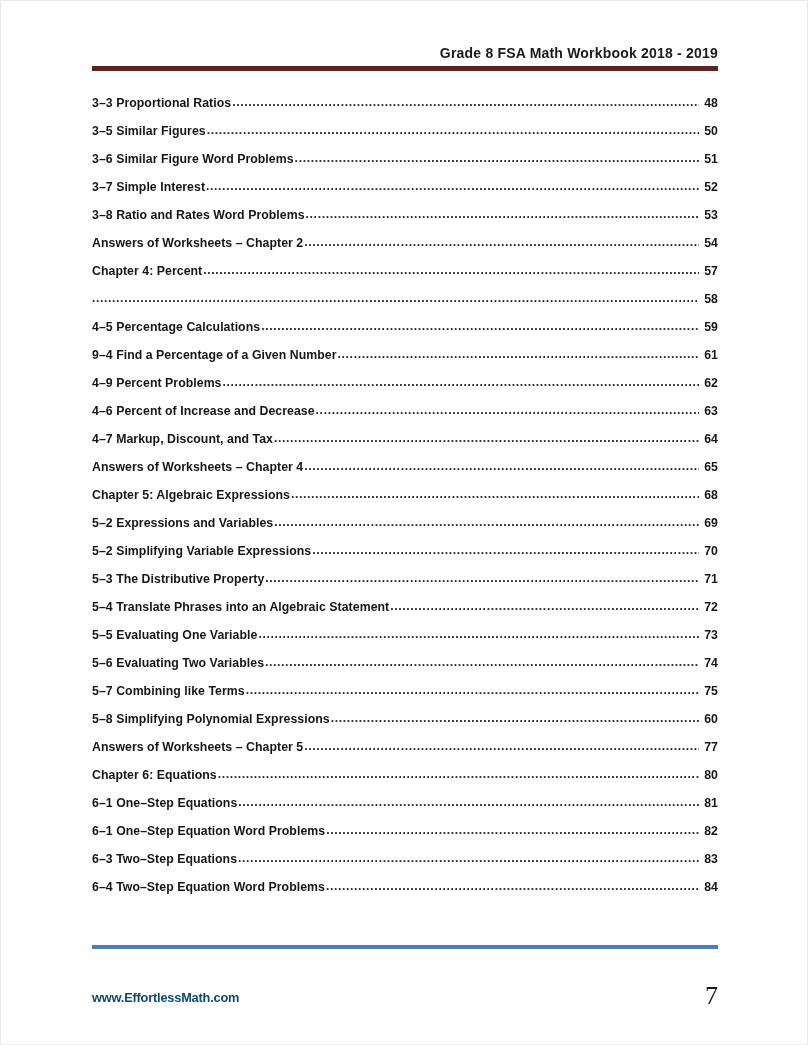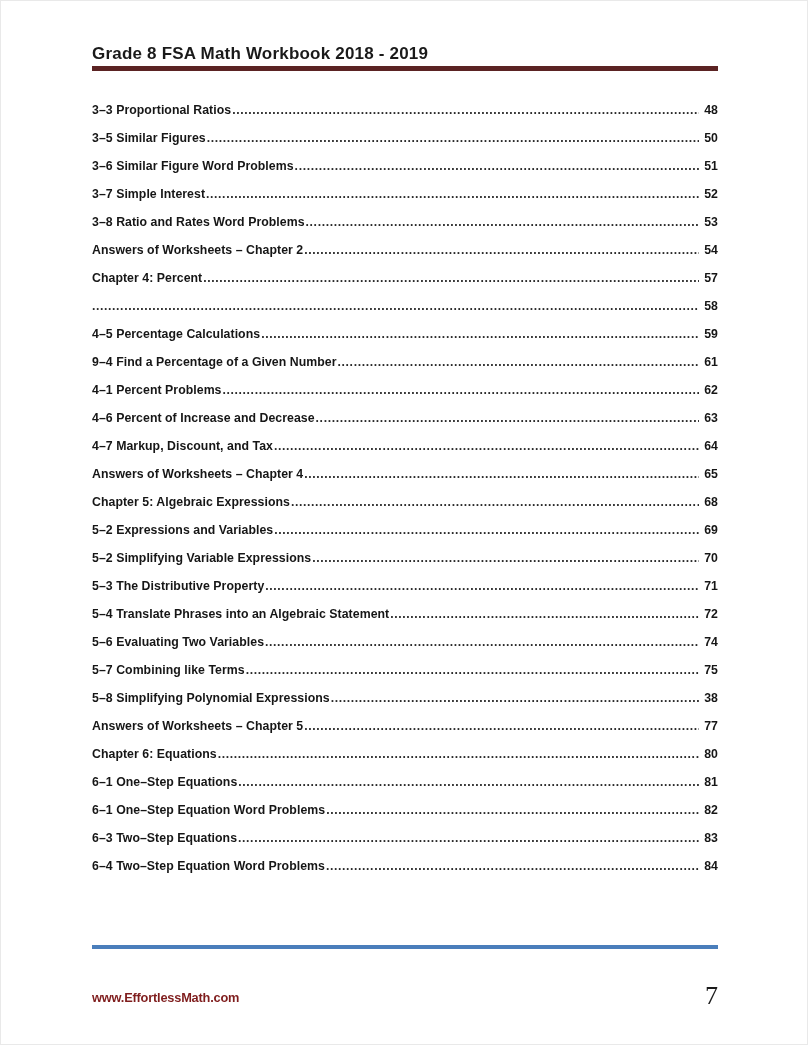--- a/index.html
+++ b/index.html
@@ -22,22 +22,22 @@
   }
 
   
   .page-header {
     position: absolute;
     left: 91px;
     top: 44px;
     width: 626px;
   }
   .header-title {
-    text-align: left;
-    font-size: 17px;
+    text-align: right;
+    font-size: 14px;
     font-weight: bold;
     color: #1a1a1a;
     letter-spacing: 0.2px;
     line-height: 17px;
     font-family: "Liberation Sans", sans-serif;
     white-space: nowrap;
   }
   .header-rule {
     margin-top: 4px;
     height: 5px;
@@ -48,21 +48,21 @@
   
   .toc {
     position: absolute;
     left: 91px;
     top: 88px;
     width: 626px;
   }
 
   .toc-entry {
     display: flex;
-    align-items: flex-end;
+    align-items: center;
     height: 28px;
     font-size: 12.3px;
     color: #161616;
     font-weight: bold;
     letter-spacing: 0.05px;
     white-space: nowrap;
     font-family: "Liberation Sans", sans-serif;
   }
   .toc-entry .label {
     flex: 0 0 auto;
@@ -108,21 +108,21 @@
   }
   .footer-row {
     display: flex;
     align-items: flex-end;
     justify-content: space-between;
     margin-top: 13px;
   }
   .footer-site {
     font-size: 12.8px;
     font-weight: bold;
-    color: #7f1d1d;
+    color: #0c4a6e;
     letter-spacing: -0.2px;
     font-family: "Liberation Sans", sans-serif;
     margin-top: 28px;
   }
   .footer-pagenum {
     font-size: 26px;
     color: #1a1a1a;
     line-height: 26px;
     font-family: "Liberation Serif", serif;
     font-weight: normal;
@@ -184,21 +184,21 @@
         <span class="label">4–5 Percentage Calculations</span>
         <span class="leader"></span>
         <span class="pageno">59</span>
       </div>
       <div class="toc-entry">
         <span class="label">9–4 Find a Percentage of a Given Number</span>
         <span class="leader"></span>
         <span class="pageno">61</span>
       </div>
       <div class="toc-entry">
-        <span class="label">4–1 Percent Problems</span>
+        <span class="label">4–9 Percent Problems</span>
         <span class="leader"></span>
         <span class="pageno">62</span>
       </div>
       <div class="toc-entry">
         <span class="label">4–6 Percent of Increase and Decrease</span>
         <span class="leader"></span>
         <span class="pageno">63</span>
       </div>
       <div class="toc-entry">
         <span class="label">4–7 Markup, Discount, and Tax</span>
@@ -229,33 +229,38 @@
         <span class="label">5–3 The Distributive Property</span>
         <span class="leader"></span>
         <span class="pageno">71</span>
       </div>
       <div class="toc-entry">
         <span class="label">5–4 Translate Phrases into an Algebraic Statement</span>
         <span class="leader"></span>
         <span class="pageno">72</span>
       </div>
       <div class="toc-entry">
+        <span class="label">5–5 Evaluating One Variable</span>
+        <span class="leader"></span>
+        <span class="pageno">73</span>
+      </div>
+      <div class="toc-entry">
         <span class="label">5–6 Evaluating Two Variables</span>
         <span class="leader"></span>
         <span class="pageno">74</span>
       </div>
       <div class="toc-entry">
         <span class="label">5–7 Combining like Terms</span>
         <span class="leader"></span>
         <span class="pageno">75</span>
       </div>
       <div class="toc-entry">
         <span class="label">5–8 Simplifying Polynomial Expressions</span>
         <span class="leader"></span>
-        <span class="pageno">38</span>
+        <span class="pageno">60</span>
       </div>
       <div class="toc-entry">
         <span class="label">Answers of Worksheets – Chapter 5</span>
         <span class="leader"></span>
         <span class="pageno">77</span>
       </div>
       <div class="toc-entry">
         <span class="label">Chapter 6: Equations</span>
         <span class="leader"></span>
         <span class="pageno">80</span>

